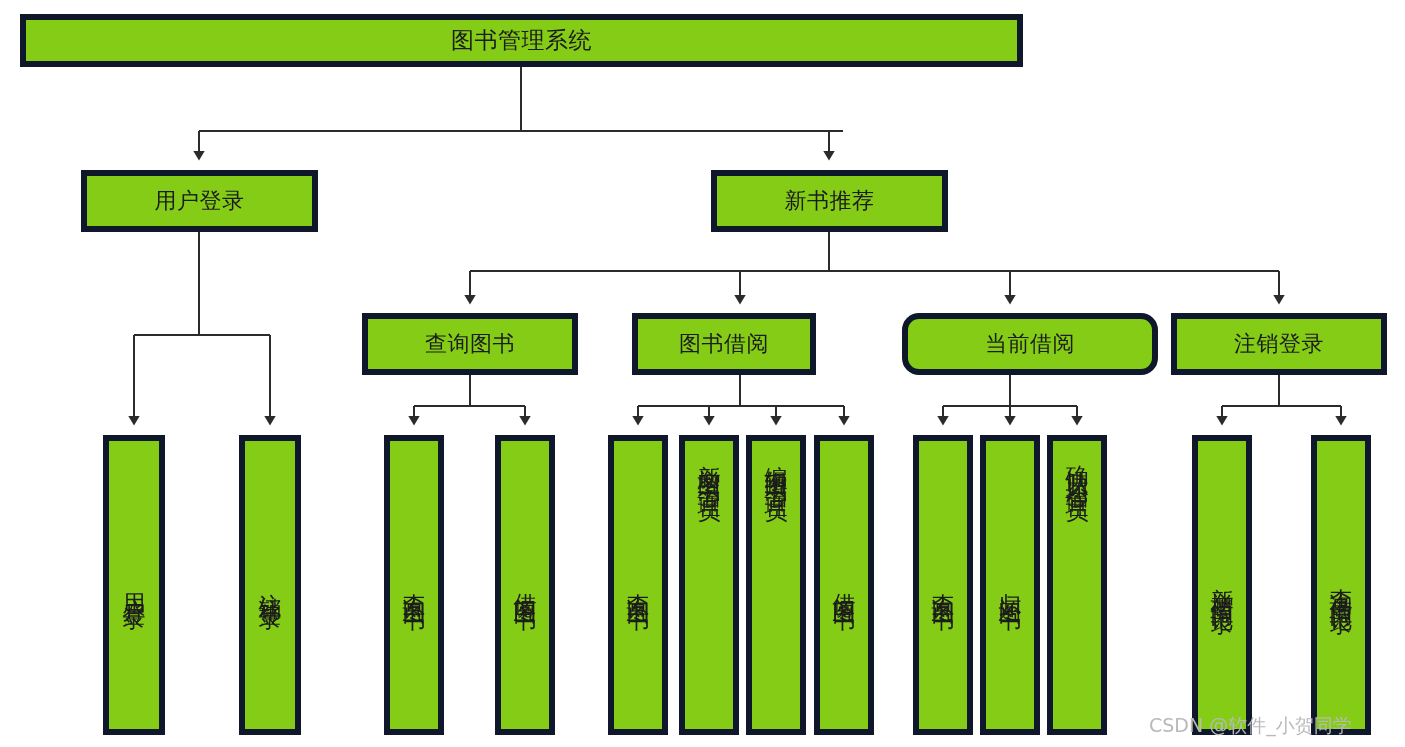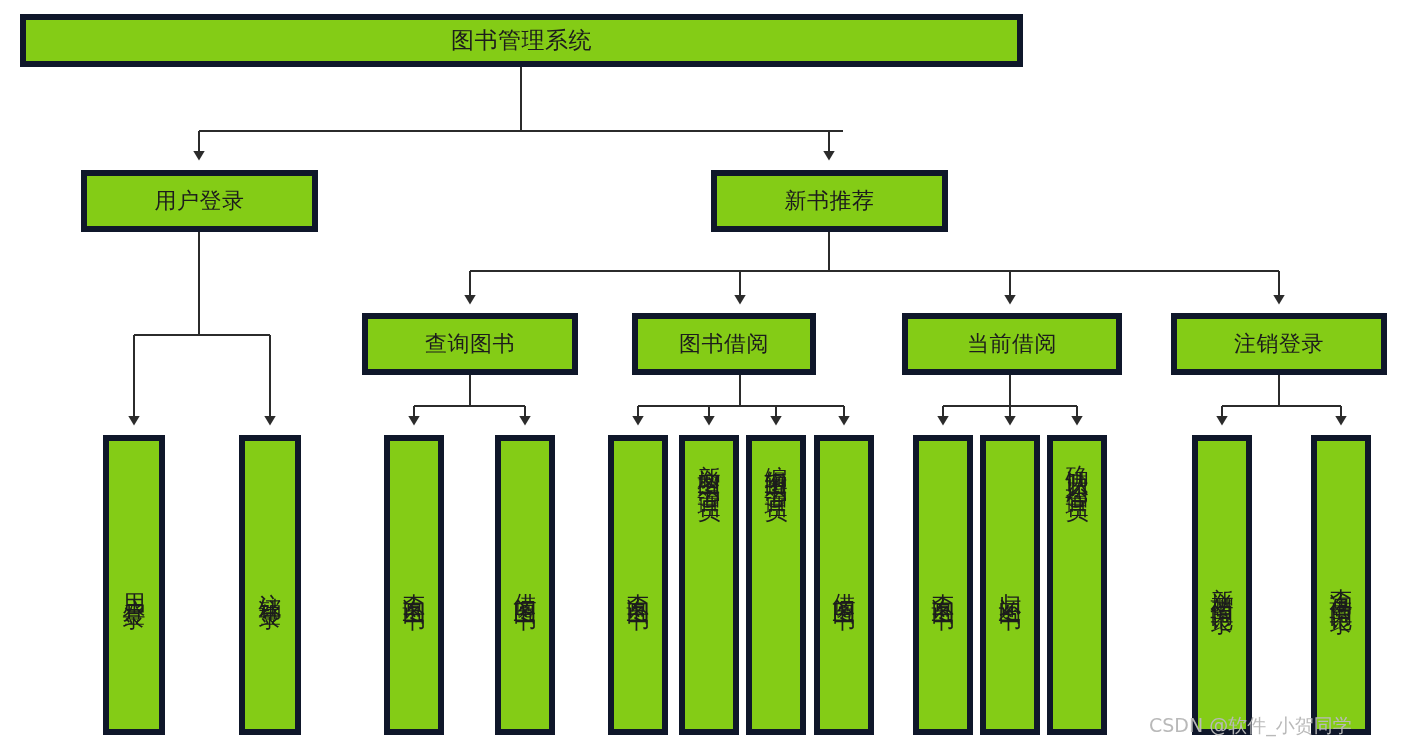--- a/index.html
+++ b/index.html
@@ -142,21 +142,21 @@
   </div>
 
   <div class="node horiz" style="left:362px; top:313px; width:216px; height:62px;">
     <span class="node-label">查询图书</span>
   </div>
 
   <div class="node horiz" style="left:632px; top:313px; width:184px; height:62px;">
     <span class="node-label">图书借阅</span>
   </div>
 
-  <div class="node horiz" style="left:902px; top:313px; width:220px; height:62px;">
+  <div class="node horiz" style="left:902px; top:313px; width:256px; height:62px;border-radius:17px;">
     <span class="node-label">当前借阅</span>
   </div>
 
   <div class="node horiz" style="left:1171px; top:313px; width:216px; height:62px;">
     <span class="node-label">注销登录</span>
   </div>
 
   <div class="node vert centered" style="left:103px; top:435px; width:62px; height:300px;">
     <span class="node-label">用户登录</span>
   </div>

